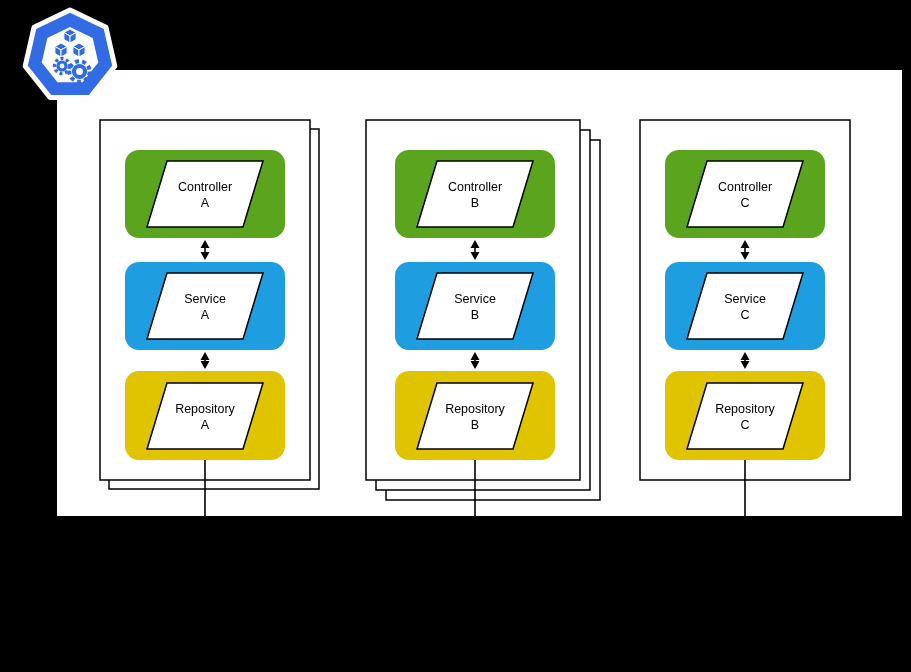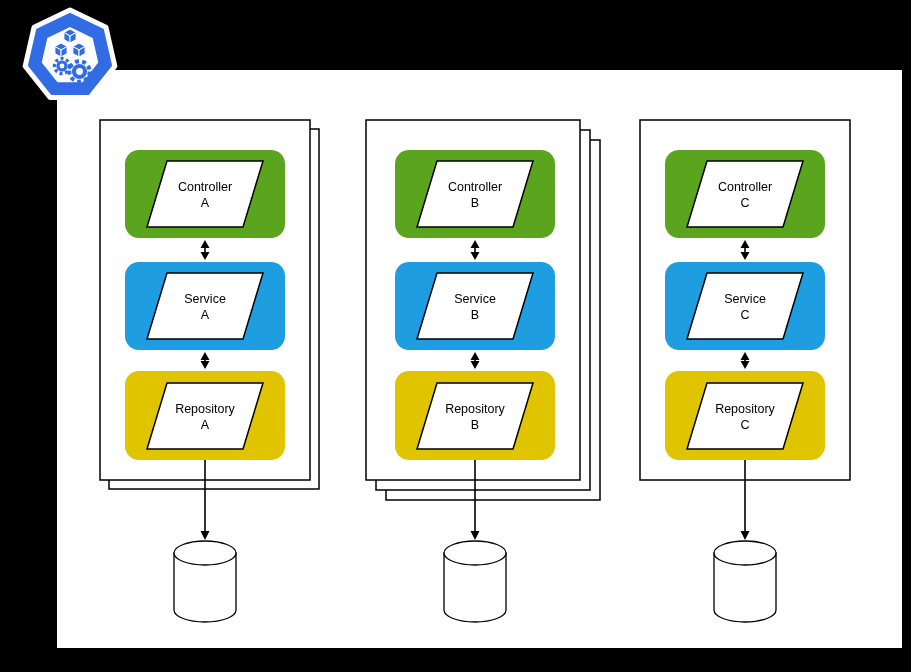--- a/index.html
+++ b/index.html
@@ -1,16 +1,16 @@
 <!DOCTYPE html>
 <html><head>
 <meta charset="utf-8">
 <style>
   html,body{margin:0;padding:0;background:#000;}
-  .canvas{position:relative;width:911px;height:648px;background:#000;overflow:hidden;
+  .canvas{position:relative;width:911px;height:516px;background:#000;overflow:hidden;
           font-family:"Liberation Sans", sans-serif;}
   .panel{position:absolute;left:57px;top:70px;width:845px;height:590px;background:#fff;}
   svg{position:absolute;left:0;top:0;}
   .card{fill:#ffffff;stroke:#000000;stroke-width:1.5;}
   .page{fill:#ffffff;stroke:#000000;stroke-width:1.5;}
   .tier{stroke:none;}
   .para{fill:#ffffff;stroke:#000000;stroke-width:1.5;}
   .alin{stroke:#000000;stroke-width:1.6;fill:none;}
   .ahead{fill:#000000;stroke:none;}
   .cyl{fill:#ffffff;stroke:#000000;stroke-width:1.3;}

